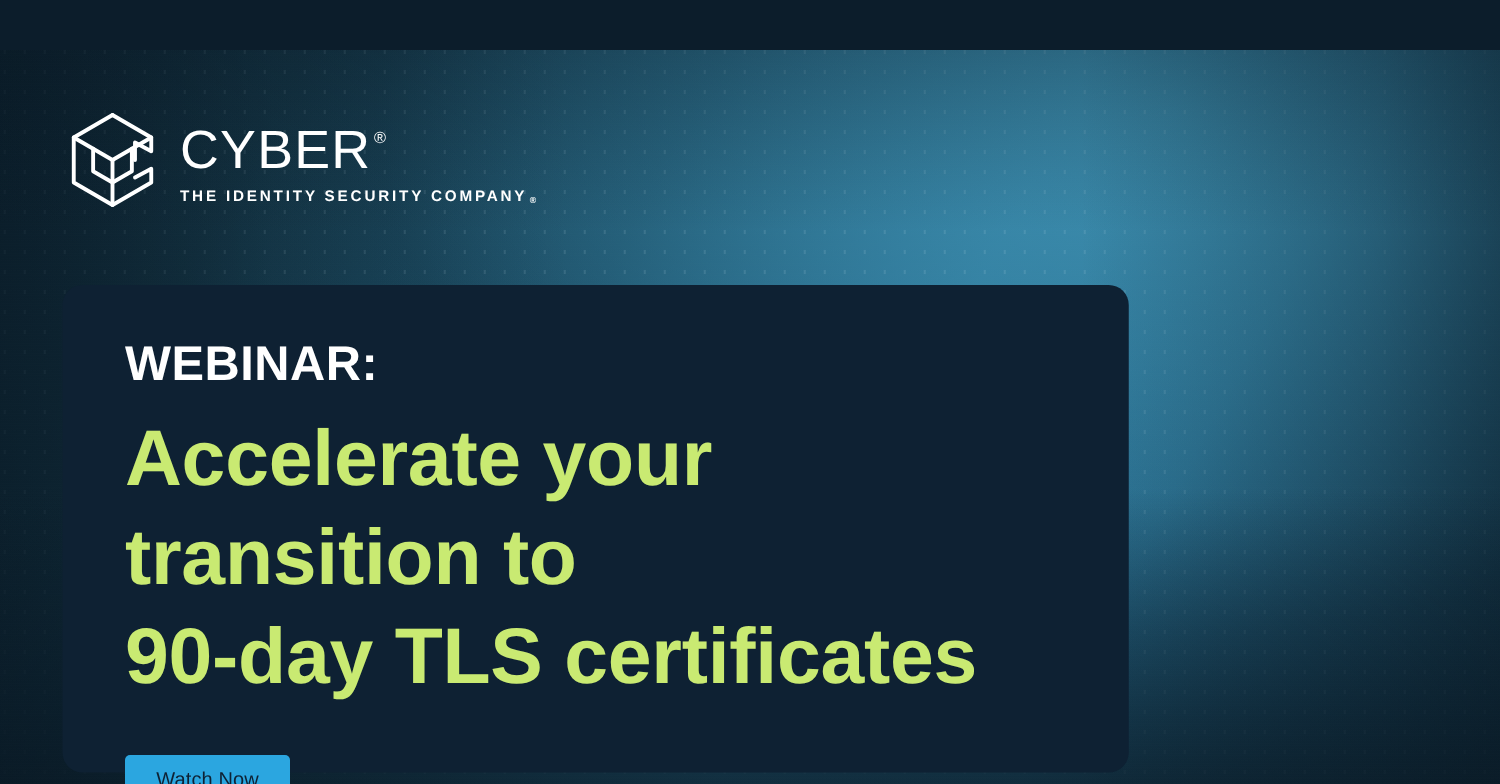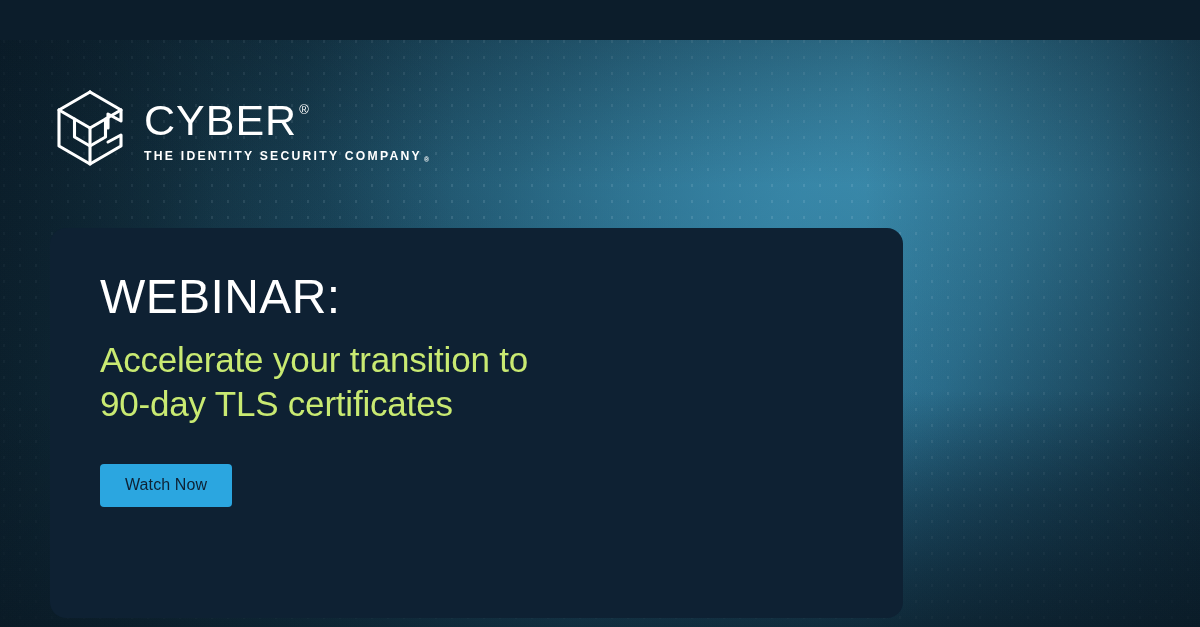--- a/index.html
+++ b/index.html
@@ -118,30 +118,30 @@
     border-radius: 16px;
   }
   .card-inner {
     position: absolute;
     left: 50px;
     top: 42px;
     right: 40px;
   }
   #eyebrow-webinar {
     color: #ffffff;
-    font-size: 48px;
-    font-weight: 400;
+    font-size: 39px;
+    font-weight: 700;
     letter-spacing: 0.4px;
     line-height: 1.12;
     margin: 0;
   }
   #headline {
     color: #c9ea72;
-    font-size: 35px;
-    font-weight: 400;
+    font-size: 63px;
+    font-weight: 700;
     line-height: 1.26;
     letter-spacing: -0.2px;
     margin: 14px 0 0 0;
     white-space: pre-line;
   }
   #watch-now-button {
     display: inline-block;
     margin-top: 38px;
     background: #2ba6e0;
     color: #0e2133;

